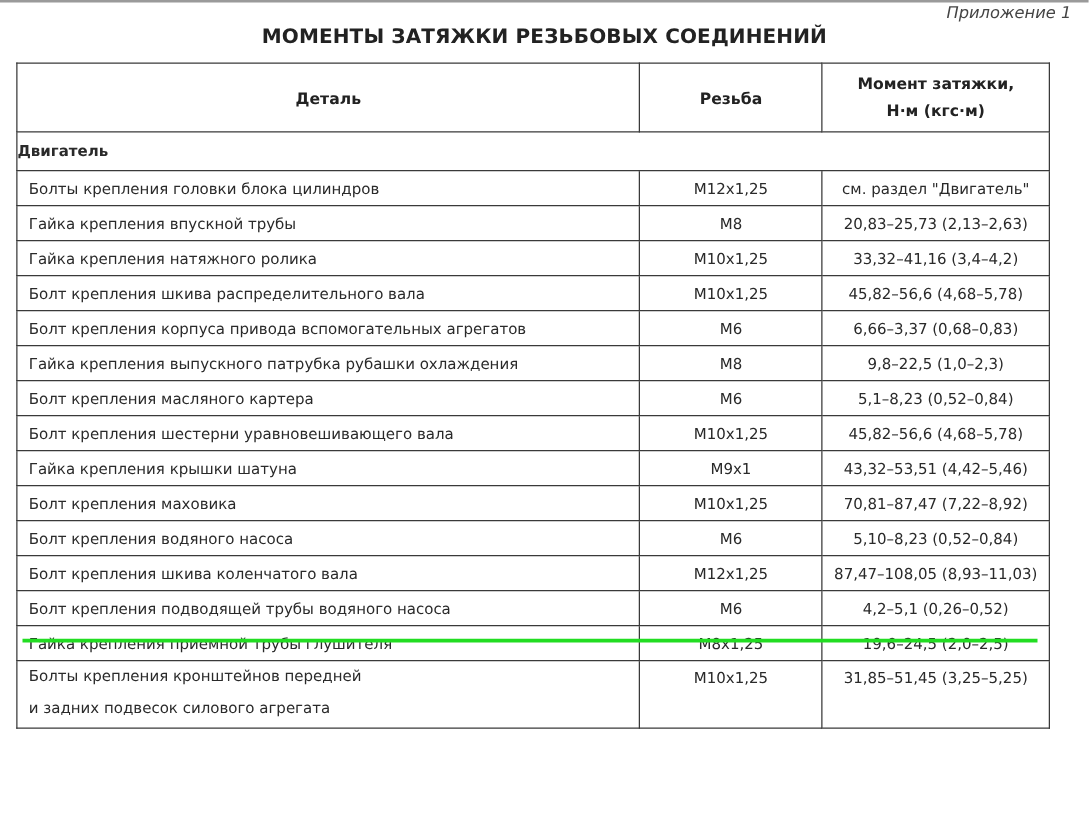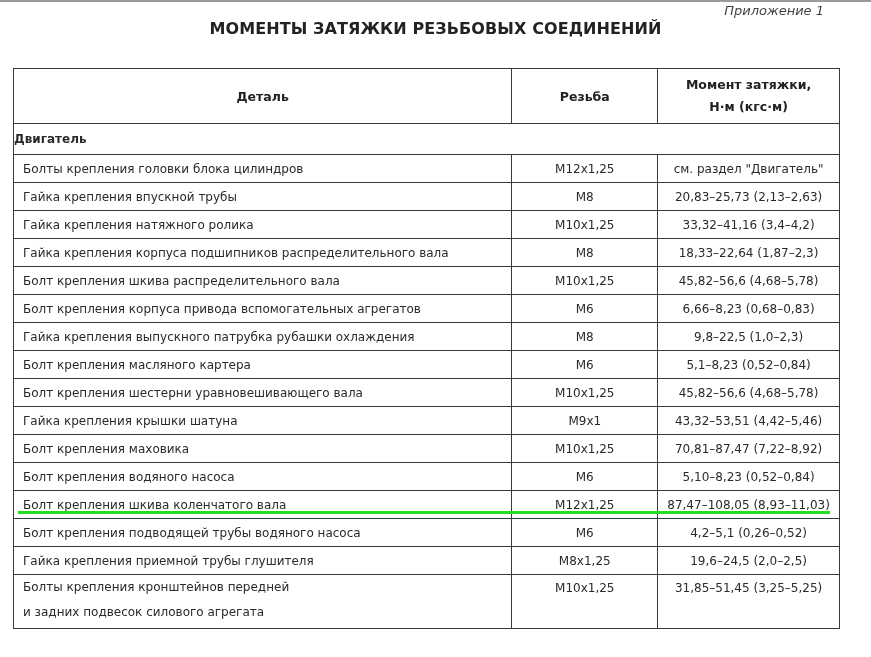--- a/index.html
+++ b/index.html
@@ -3,31 +3,31 @@
 <meta charset="utf-8">
 <style>
   html, body { margin: 0; padding: 0; background: #ffffff; }
   body {
     width: 871px; height: 657px; position: relative; overflow: hidden;
     font-family: "DejaVu Sans", "Liberation Sans", sans-serif;
     color: #2a2a2a;
   }
   .top-edge { position: absolute; left: 0; top: 0; width: 871px; height: 2px; background: #9a9a9a; }
   .appendix {
-    position: absolute; right: 47px; top: 3px;
+    position: absolute; right: 14px; top: 3px;
     font-style: italic; font-size: 13px; color: #444;
     font-family: "DejaVu Sans", sans-serif;
   }
   .doc-title {
     position: absolute; left: 0; width: 871px; top: 19px;
     text-align: center; font-weight: bold; font-size: 16px; color: #222;
     font-family: "DejaVu Sans", sans-serif; letter-spacing: 0.1px;
   }
   table.torque {
-    position: absolute; left: 13px; top: 68px;
+    position: absolute; left: 13px; top: 50px;
     width: 827px; border-collapse: collapse;
     font-size: 12px; color: #2a2a2a;
   }
   table.torque td, table.torque th {
     border: 1px solid #3a3a3a; padding: 0; height: 28px; box-sizing: border-box;
   }
   table.torque th {
     font-weight: bold; font-size: 12.5px; color: #222; height: 55px;
   }
   th.col-part { width: 499px; text-align: center; }
@@ -77,33 +77,28 @@
       <td class="part">Гайка крепления впускной трубы</td>
       <td class="thread">M8</td>
       <td class="torque-val">20,83–25,73 (2,13–2,63)</td>
     </tr>
     <tr>
       <td class="part">Гайка крепления натяжного ролика</td>
       <td class="thread">M10x1,25</td>
       <td class="torque-val">33,32–41,16 (3,4–4,2)</td>
     </tr>
     <tr>
-      <td class="part">Гайка крепления корпуса подшипников распределительного вала</td>
-      <td class="thread">M8</td>
-      <td class="torque-val">18,33–22,64 (1,87–2,3)</td>
-    </tr>
-    <tr>
       <td class="part">Болт крепления шкива распределительного вала</td>
       <td class="thread">M10x1,25</td>
       <td class="torque-val">45,82–56,6 (4,68–5,78)</td>
     </tr>
     <tr>
       <td class="part">Болт крепления корпуса привода вспомогательных агрегатов</td>
       <td class="thread">M6</td>
-      <td class="torque-val">6,66–8,23 (0,68–0,83)</td>
+      <td class="torque-val">6,66–3,37 (0,68–0,83)</td>
     </tr>
     <tr>
       <td class="part">Гайка крепления выпускного патрубка рубашки охлаждения</td>
       <td class="thread">M8</td>
       <td class="torque-val">9,8–22,5 (1,0–2,3)</td>
     </tr>
     <tr>
       <td class="part">Болт крепления масляного картера</td>
       <td class="thread">M6</td>
       <td class="torque-val">5,1–8,23 (0,52–0,84)</td>

